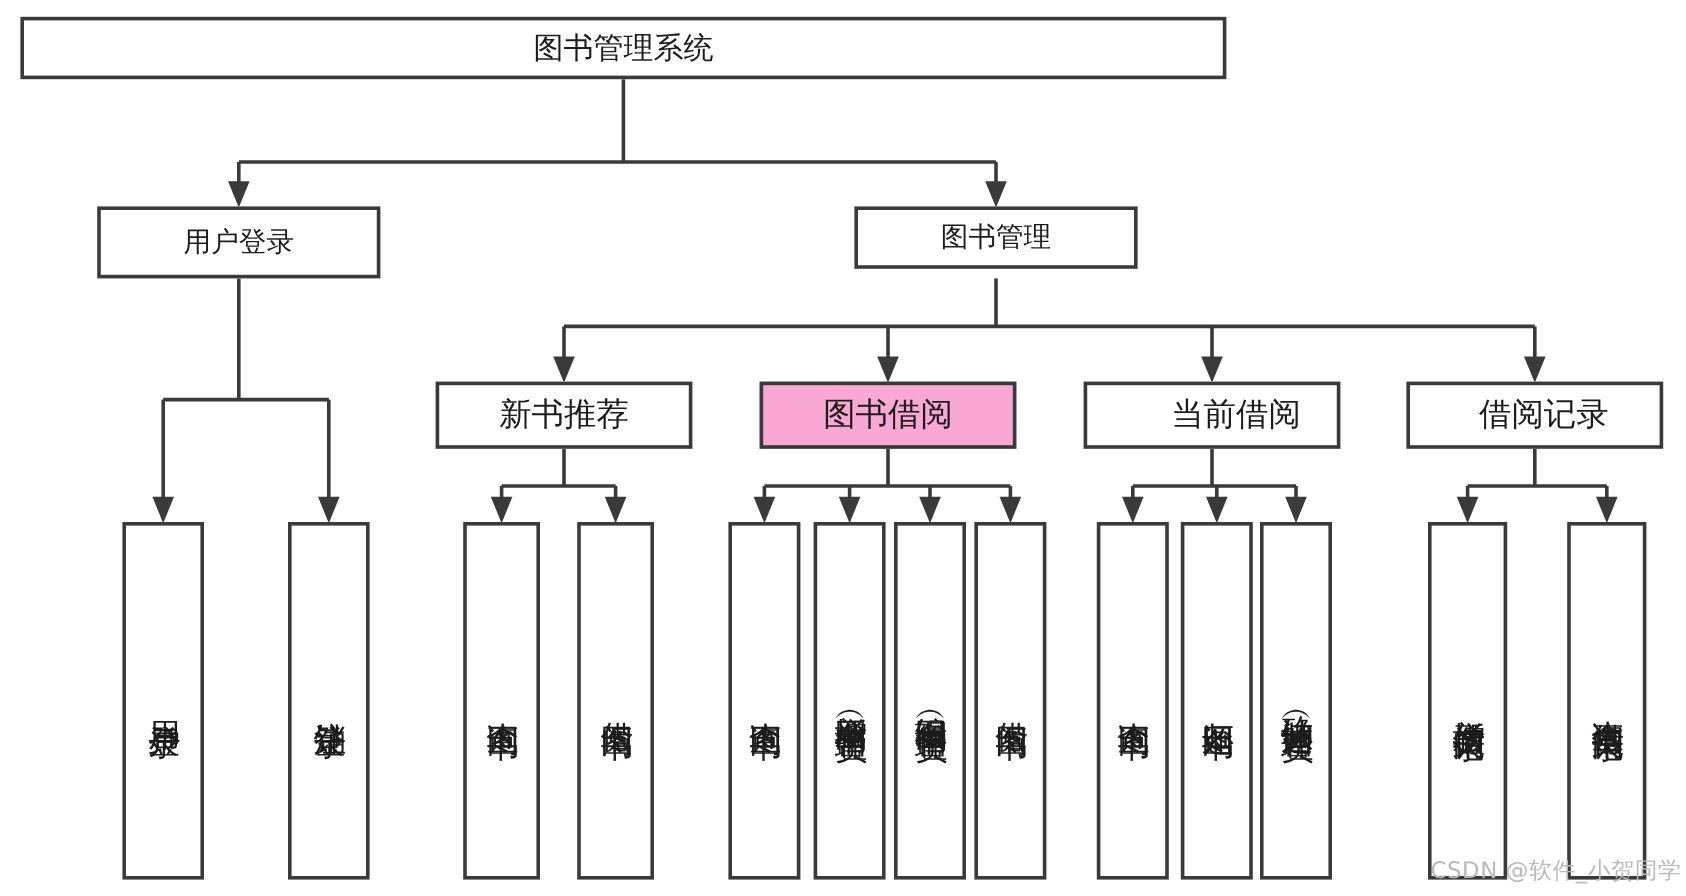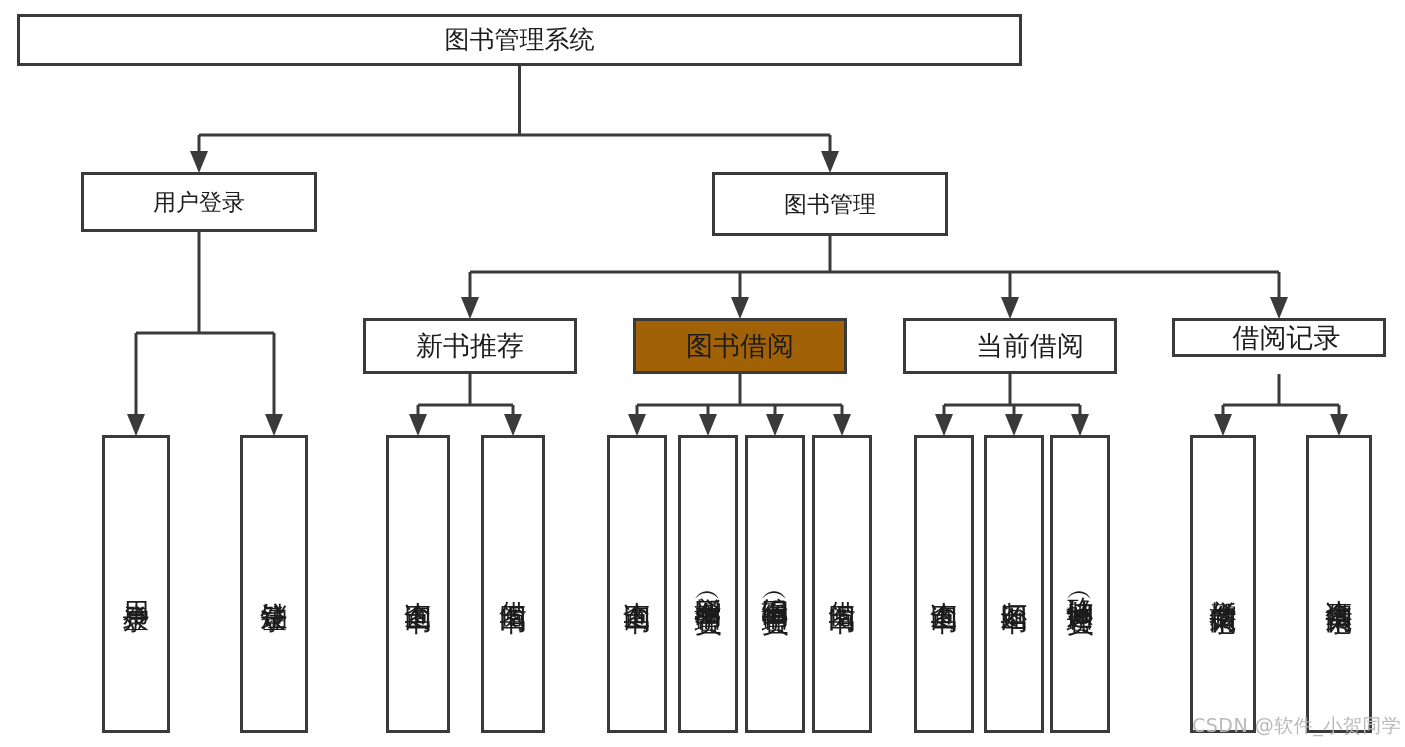--- a/index.html
+++ b/index.html
@@ -112,33 +112,33 @@
       <line x1="1339" y1="405" x2="1339" y2="415" stroke="#3a3a3a" stroke-width="3"></line>
       <polygon points="1330,414 1348,414 1339,436" fill="#3a3a3a"></polygon>
     </svg>
   <div id="nodes-layer">
       <div class="node lvl1" style="left: 17px; top: 14px; width: 1005px; height: 52px; border-color: rgb(58, 58, 58); background: rgb(255, 255, 255); color: rgb(28, 28, 28);">
         <span class="node-label">图书管理系统</span>
       </div>
       <div class="node lvl2" style="left: 81px; top: 172px; width: 236px; height: 60px; border-color: rgb(58, 58, 58); background: rgb(255, 255, 255); color: rgb(28, 28, 28);">
         <span class="node-label">用户登录</span>
       </div>
-      <div class="node lvl2" style="left: 712px; top: 172px; width: 236px; height: 64px; border-color: rgb(58, 58, 58); background: rgb(255, 255, 255); color: rgb(28, 28, 28);">
+      <div class="node lvl2" style="left: 712px; top: 172px; width: 236px; height: 52px; border-color: rgb(58, 58, 58); background: rgb(255, 255, 255); color: rgb(28, 28, 28);">
         <span class="node-label">图书管理</span>
       </div>
       <div class="node lvl3" style="left: 363px; top: 318px; width: 214px; height: 56px; border-color: rgb(58, 58, 58); background: rgb(255, 255, 255); color: rgb(28, 28, 28);">
         <span class="node-label">新书推荐</span>
       </div>
-      <div class="node lvl3" style="left: 633px; top: 318px; width: 214px; height: 56px; border-color: rgb(58, 58, 58); background: #a16207; color: rgb(28, 28, 28);">
+      <div class="node lvl3" style="left: 633px; top: 318px; width: 214px; height: 56px; border-color: rgb(58, 58, 58); background: #f9a8d4; color: rgb(28, 28, 28);">
         <span class="node-label">图书借阅</span>
       </div>
       <div class="node lvl3" style="left: 903px; top: 318px; width: 214px; height: 56px; border-color: rgb(58, 58, 58); background: rgb(255, 255, 255); color: rgb(28, 28, 28); padding-left: 40px;">
         <span class="node-label">当前借阅</span>
       </div>
-      <div class="node lvl3" style="left: 1172px; top: 318px; width: 214px; height: 39px; border-color: rgb(58, 58, 58); background: rgb(255, 255, 255); color: rgb(28, 28, 28); padding-left: 15px;">
+      <div class="node lvl3" style="left: 1172px; top: 318px; width: 214px; height: 56px; border-color: rgb(58, 58, 58); background: rgb(255, 255, 255); color: rgb(28, 28, 28); padding-left: 15px;">
         <span class="node-label">借阅记录</span>
       </div>
       <div class="node leaf" style="left: 102px; top: 435px; width: 68px; height: 298px; border-color: rgb(58, 58, 58); background: rgb(255, 255, 255); color: rgb(28, 28, 28);">
         <span class="node-label">用户登录</span>
       </div>
       <div class="node leaf" style="left: 240px; top: 435px; width: 68px; height: 298px; border-color: rgb(58, 58, 58); background: rgb(255, 255, 255); color: rgb(28, 28, 28);">
         <span class="node-label">注销登录</span>
       </div>
       <div class="node leaf" style="left: 386px; top: 435px; width: 64px; height: 298px; border-color: rgb(58, 58, 58); background: rgb(255, 255, 255); color: rgb(28, 28, 28);">
         <span class="node-label">查询图书</span>

